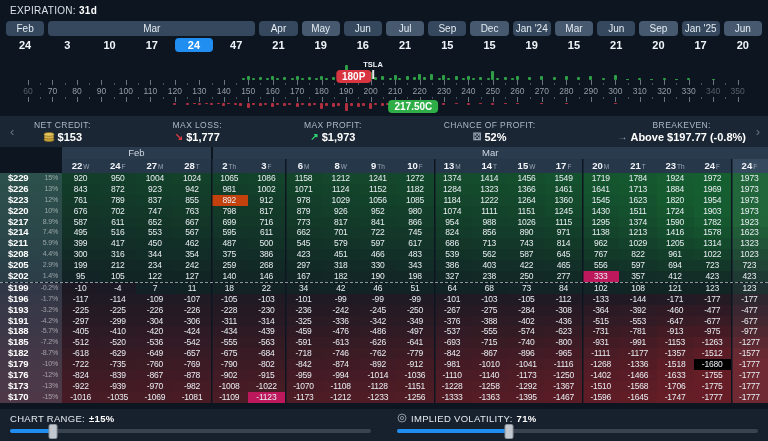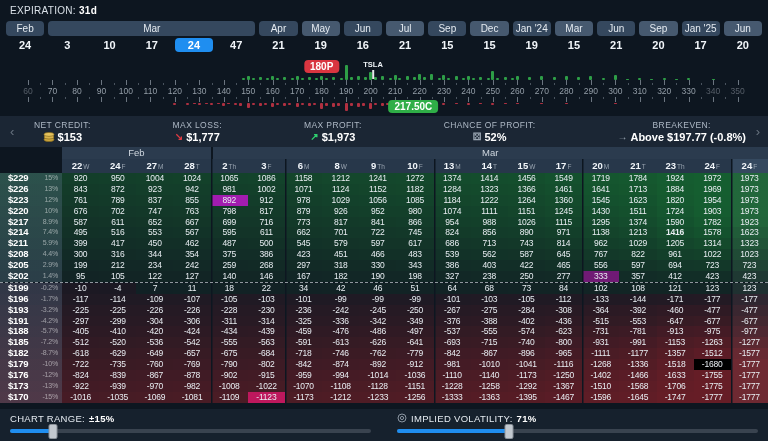--- a/index.html
+++ b/index.html
@@ -19,21 +19,21 @@
   .strikes-label{padding:3px 0 0 10px;font-size:10px;color:#d9e0e7;height:13px;letter-spacing:.3px;}
   .axis{position:relative;height:62px;width:768px;}
   .tick{position:absolute;background:#6b7580;width:1px;}
   .tick.minor{background:#49535e;}
   .axis-num{position:absolute;font-size:8.5px;color:#949ea8;transform:translateX(-50%);top:32px;}
   .axis-num.dim{color:#575f69;}
   .bar{position:absolute;width:3px;border-radius:1px;}
   .bar.g{background:#2e9e47;}
   .bar.r{background:#b03040;}
   .badge{position:absolute;transform:translateX(-50%);font-size:10px;font-weight:bold;color:#fff;border-radius:4px;padding:1px 6px;cursor:pointer;z-index:3;}
-  .badge-put{background:#d93540;top:6px;}
+  .badge-put{background:#d93540;top:16px;margin-left:32px;}
   .badge-call{background:#2fae47;top:46px;}
   .tsla-marker{position:absolute;transform:translateX(-50%);top:6px;font-size:7.5px;font-weight:bold;color:#eef3f7;text-align:center;z-index:2;}
   .tsla-marker .stick{width:1.5px;height:9px;background:rgba(255,255,255,.9);margin:1px auto 0;}
   
   .stats{height:31px;background:#1b2634;display:flex;align-items:center;justify-content:space-between;padding:0 22px 0 34px;position:relative;}
   .chev{position:absolute;top:8px;font-size:13px;color:#67727f;cursor:pointer;}
   .chev-l{left:10px;}
   .chev-r{right:8px;}
   .stat{text-align:center;}
   .stat .lbl{font-size:8.5px;color:#aeb9c6;letter-spacing:.4px;}
@@ -510,21 +510,21 @@
       </div>
       <div class="mx-row">
         <div class="mx-cell mx-strike" style="width: 62px; background-color: rgb(19, 57, 41);">
           <span class="sk">$223</span>
           <span class="pc">12%</span>
         </div>
         <div class="mx-cell" style="width: 37.1579px; background-color: rgb(19, 57, 41);">761</div>
         <div class="mx-cell" style="width: 37.1579px; background-color: rgb(19, 58, 41);">789</div>
         <div class="mx-cell" style="width: 37.1579px; background-color: rgb(19, 59, 41);">837</div>
         <div class="mx-cell" style="width: 37.1579px; background-color: rgb(19, 60, 42);">855</div>
-        <div class="mx-cell sep" style="width: 37.1579px; background-color: #a21caf;">892</div>
+        <div class="mx-cell sep" style="width: 37.1579px; background-color: #c2410c;">892</div>
         <div class="mx-cell" style="width: 37.1579px; background-color: rgb(19, 61, 42);">912</div>
         <div class="mx-cell sep" style="width: 37.1579px; background-color: rgb(19, 63, 42);">978</div>
         <div class="mx-cell" style="width: 37.1579px; background-color: rgb(19, 65, 43);">1029</div>
         <div class="mx-cell" style="width: 37.1579px; background-color: rgb(19, 66, 43);">1056</div>
         <div class="mx-cell" style="width: 37.1579px; background-color: rgb(19, 67, 43);">1085</div>
         <div class="mx-cell sep" style="width: 37.1579px; background-color: rgb(20, 70, 43);">1184</div>
         <div class="mx-cell" style="width: 37.1579px; background-color: rgb(20, 71, 44);">1222</div>
         <div class="mx-cell" style="width: 37.1579px; background-color: rgb(20, 72, 44);">1264</div>
         <div class="mx-cell" style="width: 37.1579px; background-color: rgb(20, 75, 44);">1360</div>
         <div class="mx-cell sep" style="width: 37.1579px; background-color: rgb(20, 81, 46);">1545</div>
@@ -597,21 +597,21 @@
         <div class="mx-cell sep" style="width: 37.1579px; background-color: rgb(19, 54, 40);">662</div>
         <div class="mx-cell" style="width: 37.1579px; background-color: rgb(19, 55, 41);">701</div>
         <div class="mx-cell" style="width: 37.1579px; background-color: rgb(19, 55, 41);">722</div>
         <div class="mx-cell" style="width: 37.1579px; background-color: rgb(19, 56, 41);">745</div>
         <div class="mx-cell sep" style="width: 37.1579px; background-color: rgb(19, 59, 41);">824</div>
         <div class="mx-cell" style="width: 37.1579px; background-color: rgb(19, 60, 42);">856</div>
         <div class="mx-cell" style="width: 37.1579px; background-color: rgb(19, 61, 42);">890</div>
         <div class="mx-cell" style="width: 37.1579px; background-color: rgb(19, 63, 42);">971</div>
         <div class="mx-cell sep" style="width: 37.1579px; background-color: rgb(20, 68, 43);">1138</div>
         <div class="mx-cell" style="width: 37.1579px; background-color: rgb(20, 71, 44);">1213</div>
-        <div class="mx-cell" style="width: 37.1579px; background-color: rgb(20, 77, 45); font-weight: bold;">1416</div>
+        <div class="mx-cell" style="width: 37.1579px; background-color: rgb(20, 77, 45);">1416</div>
         <div class="mx-cell" style="width: 37.1579px; background-color: rgb(20, 82, 46);">1578</div>
         <div class="mx-cell sep expcol" style="width: 37.1579px; background-color: rgb(20, 83, 46);">1623</div>
       </div>
       <div class="mx-row">
         <div class="mx-cell mx-strike" style="width: 62px; background-color: rgb(18, 46, 39);">
           <span class="sk">$211</span>
           <span class="pc">5.9%</span>
         </div>
         <div class="mx-cell" style="width: 37.1579px; background-color: rgb(18, 46, 39);">399</div>
         <div class="mx-cell" style="width: 37.1579px; background-color: rgb(18, 46, 39);">417</div>
@@ -695,21 +695,21 @@
         <div class="mx-cell sep" style="width: 37.1579px; background-color: rgb(18, 38, 37);">140</div>
         <div class="mx-cell" style="width: 37.1579px; background-color: rgb(18, 38, 37);">146</div>
         <div class="mx-cell sep" style="width: 37.1579px; background-color: rgb(18, 38, 38);">167</div>
         <div class="mx-cell" style="width: 37.1579px; background-color: rgb(18, 39, 38);">182</div>
         <div class="mx-cell" style="width: 37.1579px; background-color: rgb(18, 39, 38);">190</div>
         <div class="mx-cell" style="width: 37.1579px; background-color: rgb(18, 39, 38);">198</div>
         <div class="mx-cell sep" style="width: 37.1579px; background-color: rgb(18, 40, 38);">327</div>
         <div class="mx-cell" style="width: 37.1579px; background-color: rgb(18, 41, 38);">238</div>
         <div class="mx-cell" style="width: 37.1579px; background-color: rgb(18, 41, 38);">250</div>
         <div class="mx-cell" style="width: 37.1579px; background-color: rgb(18, 42, 38);">277</div>
-        <div class="mx-cell sep" style="width: 37.1579px; background-color: #701a75;">333</div>
+        <div class="mx-cell sep" style="width: 37.1579px; background-color: #be185d;">333</div>
         <div class="mx-cell" style="width: 37.1579px; background-color: rgb(18, 44, 39);">357</div>
         <div class="mx-cell" style="width: 37.1579px; background-color: rgb(18, 46, 39);">412</div>
         <div class="mx-cell" style="width: 37.1579px; background-color: rgb(18, 46, 39);">423</div>
         <div class="mx-cell sep expcol" style="width: 37.1579px; background-color: rgb(18, 46, 39);">423</div>
       </div>
       <div class="mx-row price-line">
         <div class="mx-cell mx-strike" style="width: 62px; background-color: rgb(28, 25, 35);">
           <span class="sk">$199</span>
           <span class="pc">-0.2%</span>
         </div>

